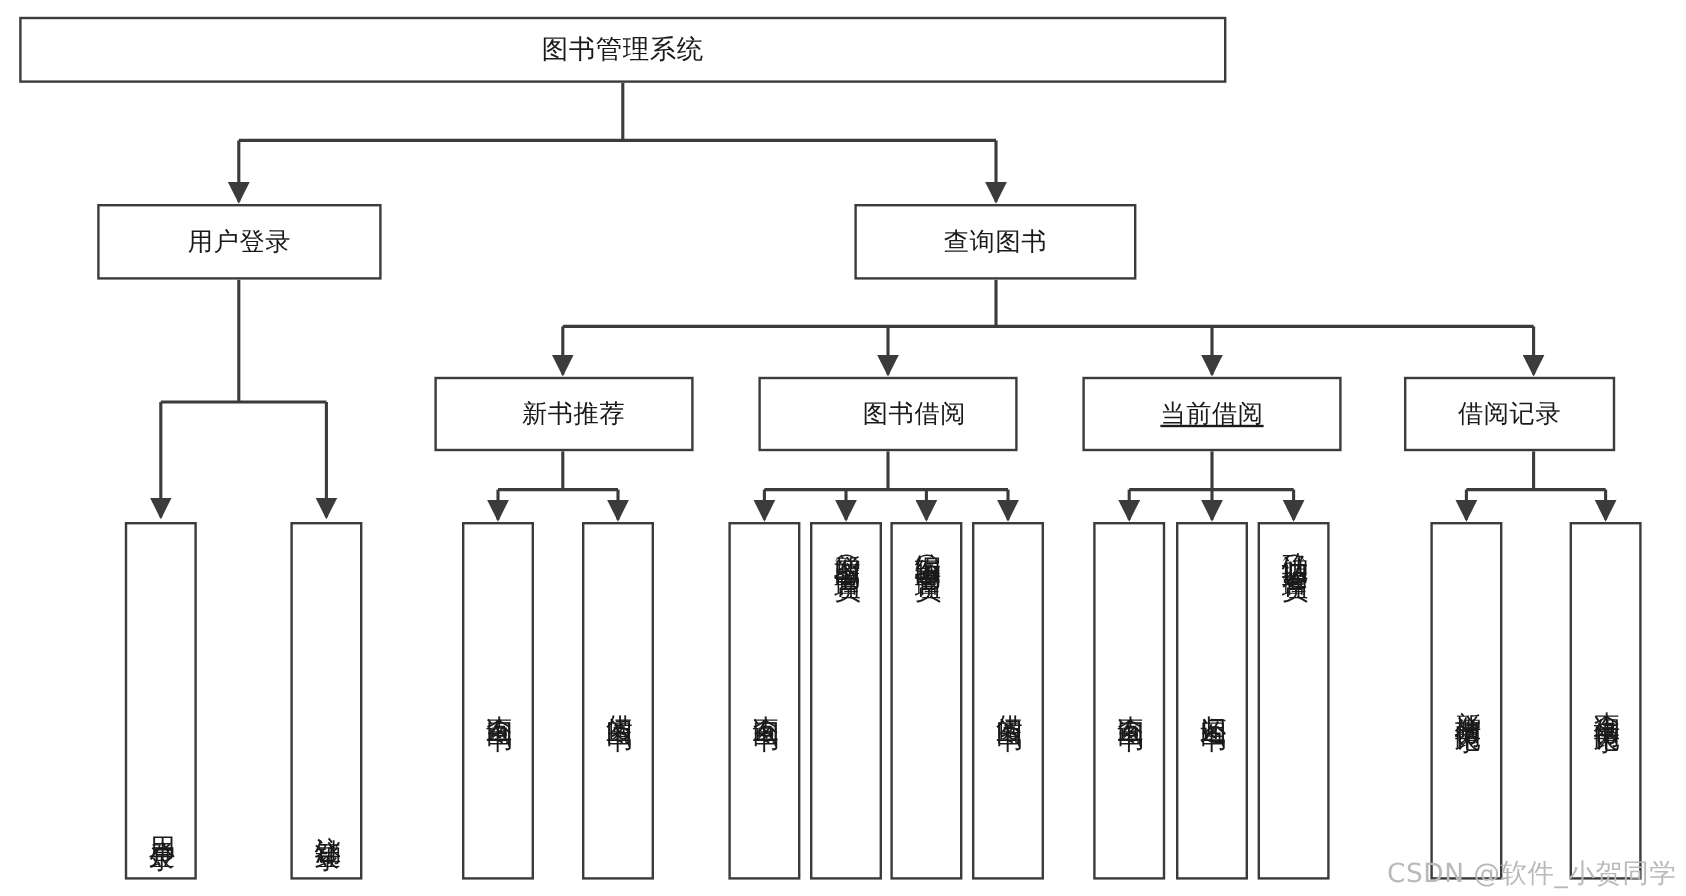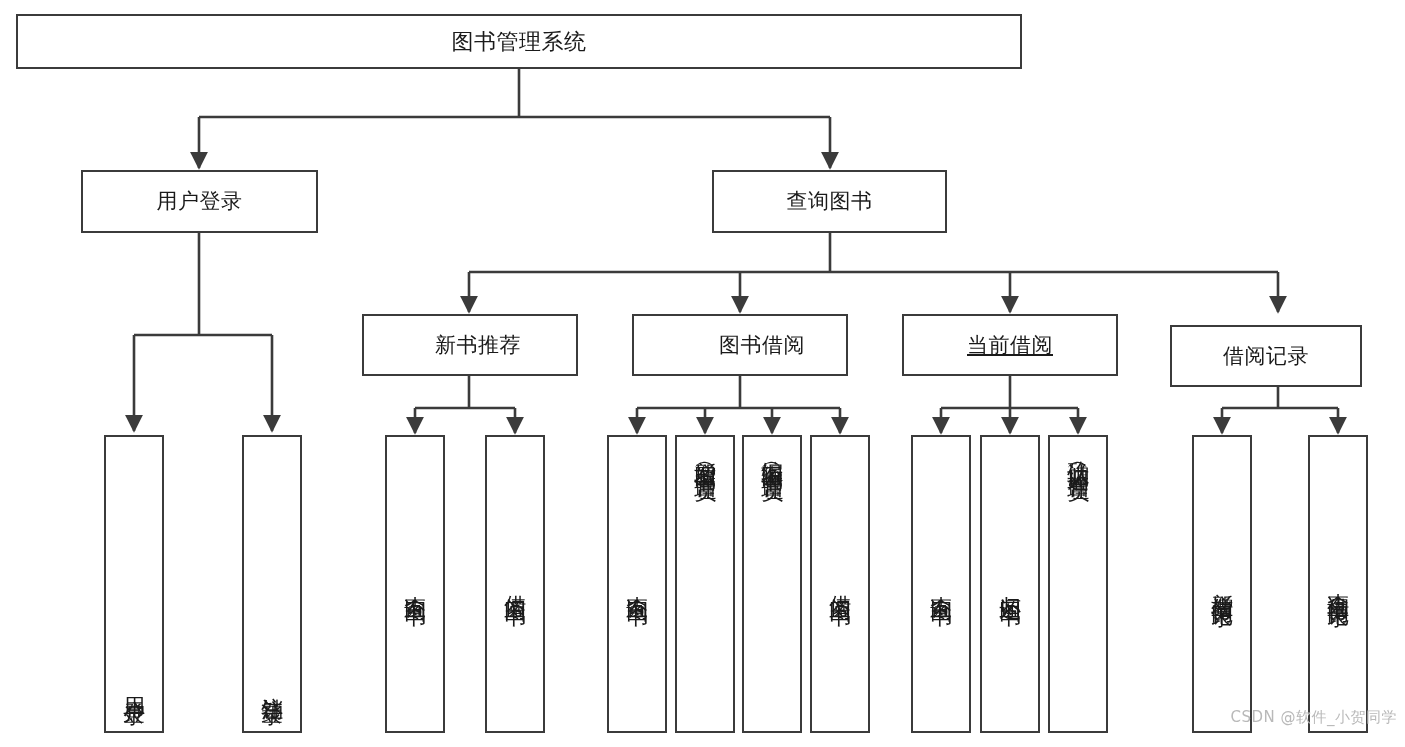--- a/index.html
+++ b/index.html
@@ -70,22 +70,22 @@
     writing-mode: vertical-rl;
     text-orientation: upright;
     font-size: 22px;
     line-height: 1.02;
     letter-spacing: 3px;
     white-space: nowrap;
   }
   #watermark {
     position: absolute;
     right: 8px;
-    bottom: 20px;
-    font-size: 15px;
+    bottom: 4px;
+    font-size: 22px;
     color: #b9b9b9;
     white-space: nowrap;
     letter-spacing: 0.5px;
   }
 </style>
 </head>
 <body>
 
 <div id="diagram-root">
 
@@ -152,21 +152,21 @@
 
   <div class="node horiz" style="left:362px; top:314px; width:216px; height:62px;padding-left:16px;">
     <span class="node-label">新书推荐</span>
   </div>
   <div class="node horiz" style="left:632px; top:314px; width:216px; height:62px;padding-left:44px;">
     <span class="node-label">图书借阅</span>
   </div>
   <div class="node horiz" style="left:902px; top:314px; width:216px; height:62px;text-decoration:underline;">
     <span class="node-label">当前借阅</span>
   </div>
-  <div class="node horiz" style="left:1170px; top:314px; width:192px; height:62px;margin-top:11px;">
+  <div class="node horiz" style="left:1170px; top:314px; width:176px; height:62px;">
     <span class="node-label">借阅记录</span>
   </div>
 
   <div class="node vert bottomish" style="left:104px; top:435px; width:60px; height:298px;">
     <span class="node-label">用户登录</span>
   </div>
   <div class="node vert bottomish" style="left:242px; top:435px; width:60px; height:298px;">
     <span class="node-label">注销登录</span>
   </div>
 

